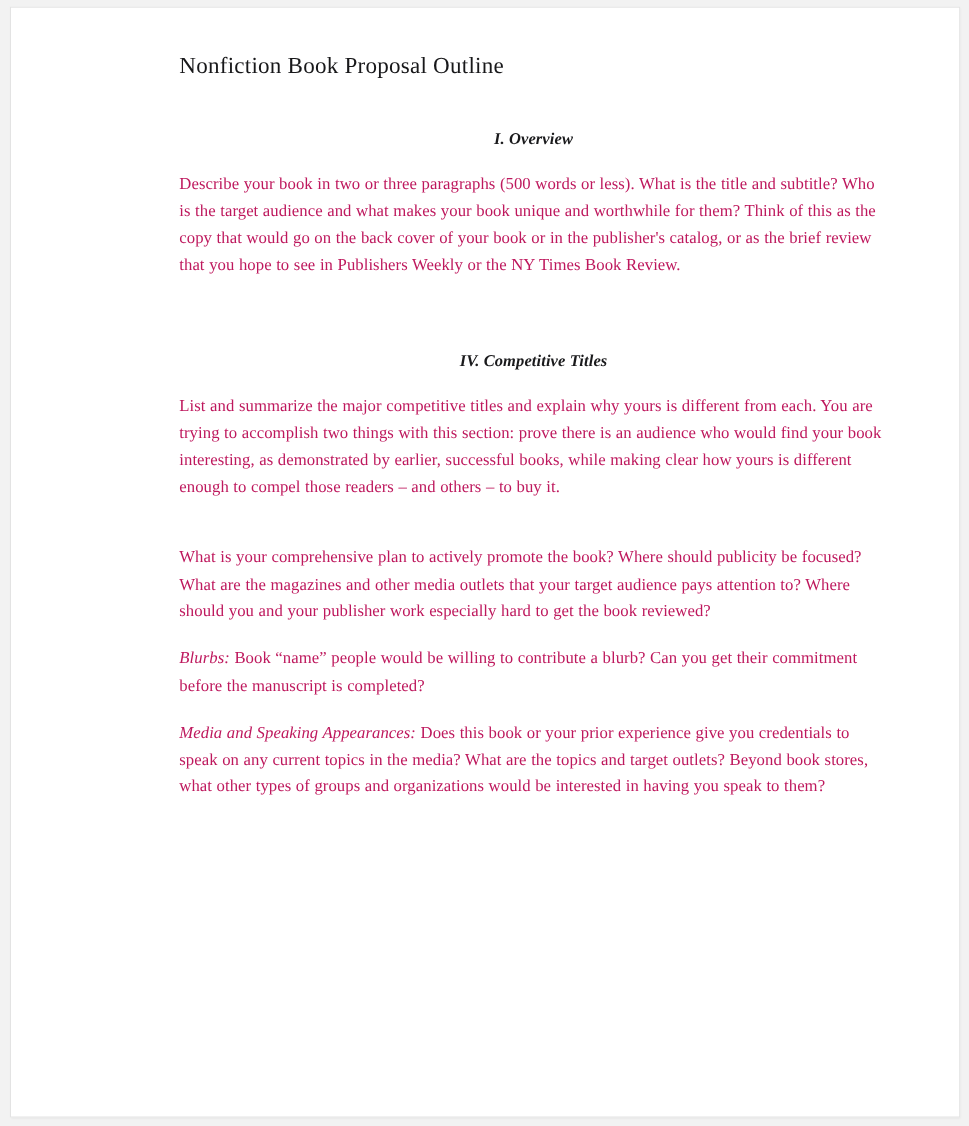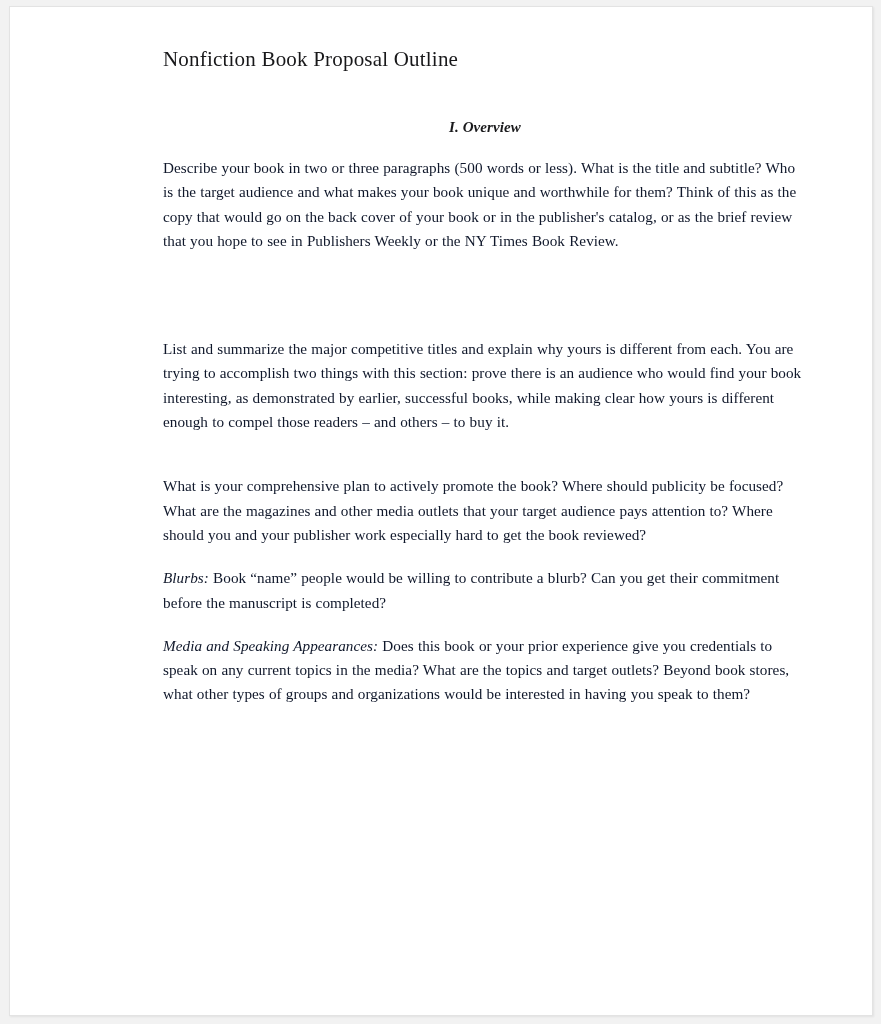--- a/index.html
+++ b/index.html
@@ -67,21 +67,21 @@
     color: #1a1a1c;
     line-height: 21px;
     margin: 0;
     letter-spacing: 0.1px;
     text-align: center;
   }
 
   .body-para {
     font-size: 15.2px;
     font-weight: 400;
-    color: #0f172a;
+    color: #be185d;
     line-height: 24.3px;
     margin: 0;
     text-align: left;
     letter-spacing: 0.05px;
     word-spacing: 0.3px;
   }
 
   .lead-in {
     font-style: italic;
     text-align: center;
@@ -112,20 +112,21 @@
 
       <div class="sp-para-to-heading"></div>
 
 
       <div class="sp-para-to-heading"></div>
 
 
       <div class="sp-para-to-heading"></div>
 
       <div class="section">
+        <p class="section-heading">IV. Competitive Titles</p>
         <div class="sp-heading-to-para"></div>
         <p class="body-para">List and summarize the major competitive titles and explain why yours is different from each. You are trying to accomplish two things with this section: prove there is an audience who would find your book interesting, as demonstrated by earlier, successful books, while making clear how yours is different enough to compel those readers – and others – to buy it.</p>
       </div>
 
       <div class="sp-para-to-heading"></div>
 
       <div class="section">
         <div class="sp-heading-to-para"></div>
         <p class="body-para">What is your comprehensive plan to actively promote the book? Where should publicity be focused? What are the magazines and other media outlets that your target audience pays attention to? Where should you and your publisher work especially hard to get the book reviewed?</p>
 

